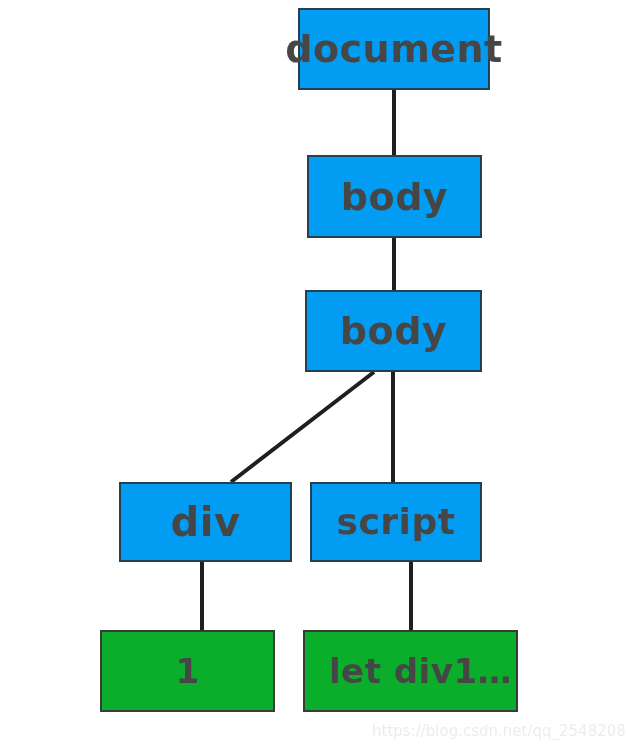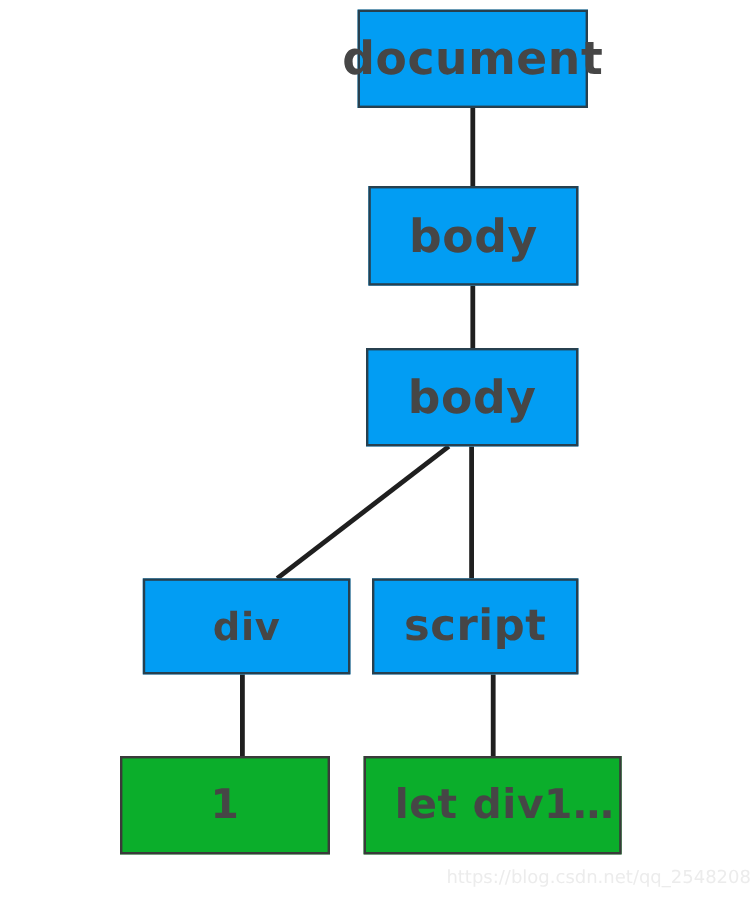--- a/index.html
+++ b/index.html
@@ -80,21 +80,21 @@
       <div class="node node-element" style="left: 298px; top: 8px; width: 192px; height: 82px;">
         <span class="node-label" style="font-size: 38px;">document</span>
       </div>
       <div class="node node-element" style="left: 307px; top: 155px; width: 175px; height: 83px;">
         <span class="node-label" style="font-size: 38px;">body</span>
       </div>
       <div class="node node-element" style="left: 305px; top: 290px; width: 177px; height: 82px;">
         <span class="node-label" style="font-size: 38px;">body</span>
       </div>
       <div class="node node-element" style="left: 119px; top: 482px; width: 173px; height: 80px;">
-        <span class="node-label" style="font-size: 32px;">div</span>
+        <span class="node-label" style="font-size: 40px;">div</span>
       </div>
       <div class="node node-element" style="left: 310px; top: 482px; width: 172px; height: 80px; align-items: center;">
         <span class="node-label" style="font-size: 36px;">script</span>
       </div>
       <div class="node node-text" style="left: 100px; top: 630px; width: 175px; height: 82px;">
         <span class="node-label" style="font-size: 34px;">1</span>
       </div>
       <div class="node node-text" style="left: 303px; top: 630px; width: 215px; height: 82px;">
         <span class="node-label" style="font-size: 34px; margin-left: 20px;">let div1…</span>
       </div>

